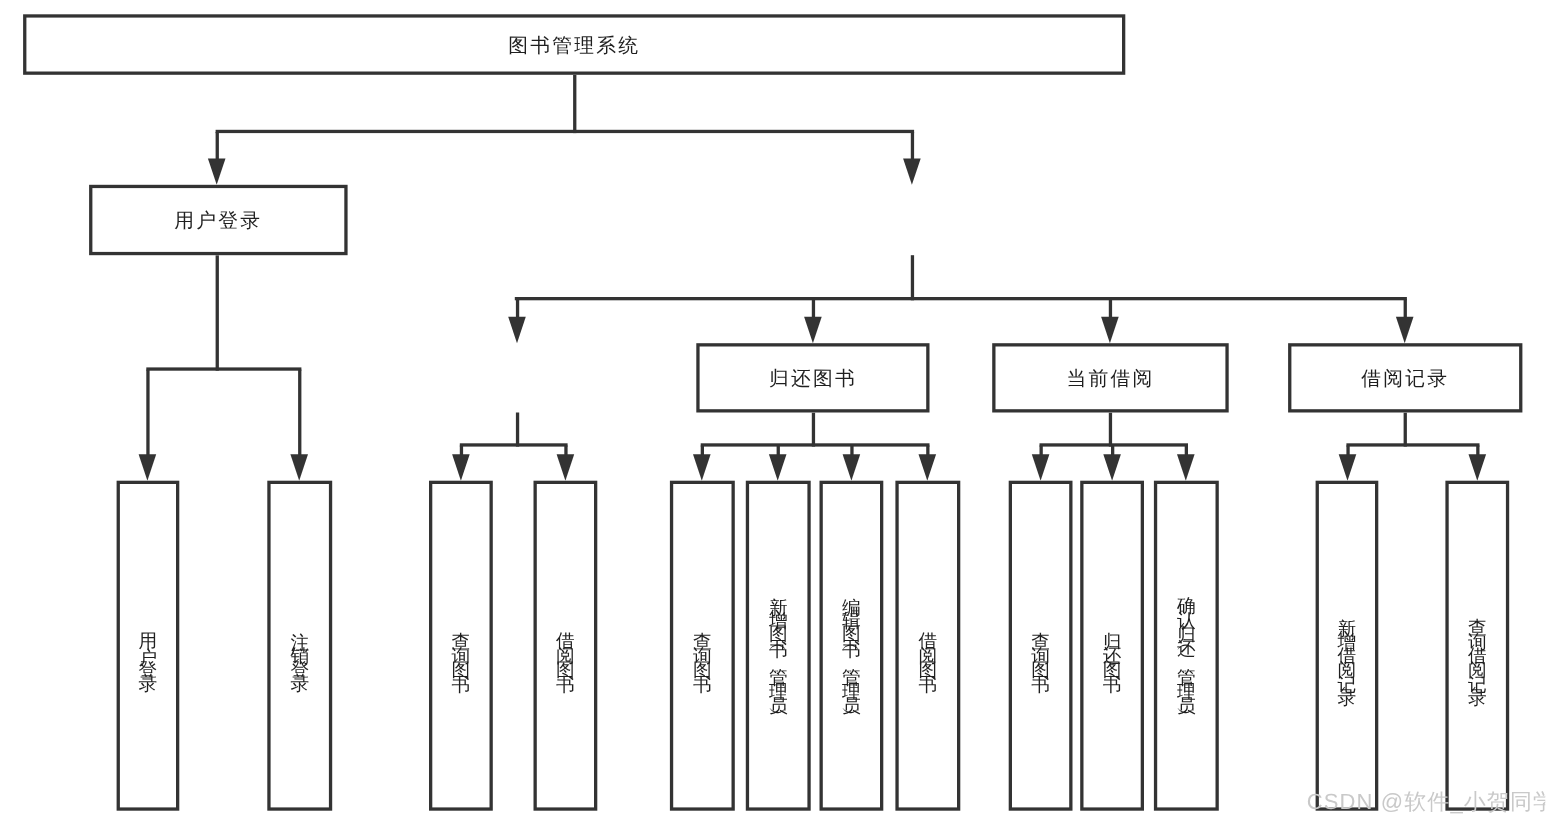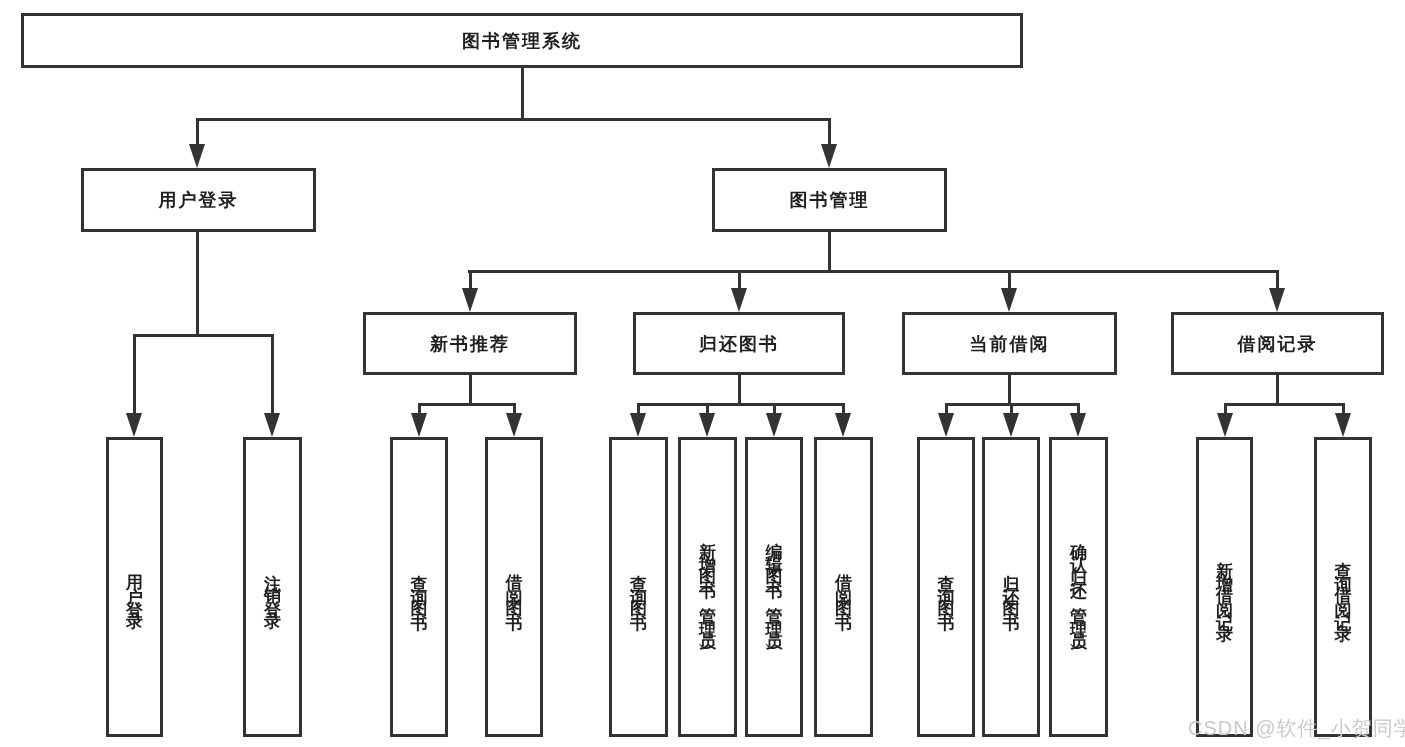--- a/index.html
+++ b/index.html
@@ -4,21 +4,20 @@
 <style>
   html,body{margin:0;padding:0;background:#ffffff;}
   body{width:1405px;height:747px;font-family:"Liberation Sans","DejaVu Sans",sans-serif;}
   .stage{position:relative;width:1405px;height:747px;background:#ffffff;overflow:hidden;}
   .box{
     position:absolute;box-sizing:border-box;
     border:3px solid #333333;background:#ffffff;
     display:flex;align-items:center;justify-content:center;
     color:#1f1f1f;font-size:18px;letter-spacing:2px;
     z-index:2;
-    font-weight:bold;
   }
   .vbox span{
     writing-mode:vertical-rl;text-orientation:mixed;
     font-size:17px;letter-spacing:13px;line-height:1;
   }
   .hl{position:absolute;height:3px;background:#333333;z-index:1;}
   .vl{position:absolute;width:3px;background:#333333;z-index:1;}
   .ah{
     position:absolute;width:0;height:0;z-index:1;
     border-left:8px solid transparent;border-right:8px solid transparent;
@@ -41,45 +40,39 @@
   <div class="vl" style="left:521px;top:68px;height:53px;"></div>
   <div class="hl" style="left:196px;top:118px;width:635px;"></div>
   <div class="vl" style="left:196px;top:120px;height:28px;"></div>
   <div class="ah" style="left:189px;top:144px;"></div>
   <div class="vl" style="left:828px;top:120px;height:28px;"></div>
   <div class="ah" style="left:821px;top:144px;"></div>
 
   <div class="box" style="left:81px;top:168px;width:235px;height:64px;">
     <span>用户登录</span>
   </div>
-  <div class="box" style="left:712px;top:168px;width:235px;height:64px;">
-    <span>图书管理</span>
-  </div>
 
   <div class="vl" style="left:196px;top:232px;height:105px;"></div>
   <div class="hl" style="left:133px;top:334px;width:141px;"></div>
   <div class="vl" style="left:133px;top:336px;height:80px;"></div>
   <div class="ah" style="left:126px;top:413px;"></div>
   <div class="vl" style="left:271px;top:336px;height:80px;"></div>
   <div class="ah" style="left:264px;top:413px;"></div>
 
   <div class="vl" style="left:828px;top:232px;height:41px;"></div>
   <div class="hl" style="left:468px;top:270px;width:811px;"></div>
   <div class="vl" style="left:469px;top:272px;height:20px;"></div>
   <div class="ah" style="left:462px;top:288px;"></div>
   <div class="vl" style="left:738px;top:272px;height:20px;"></div>
   <div class="ah" style="left:731px;top:288px;"></div>
   <div class="vl" style="left:1008px;top:272px;height:20px;"></div>
   <div class="ah" style="left:1001px;top:288px;"></div>
   <div class="vl" style="left:1276px;top:272px;height:20px;"></div>
   <div class="ah" style="left:1269px;top:288px;"></div>
 
-  <div class="box" style="left:363px;top:312px;width:214px;height:63px;">
-    <span>新书推荐</span>
-  </div>
   <div class="box" style="left:633px;top:312px;width:212px;height:63px;">
     <span>归还图书</span>
   </div>
   <div class="box" style="left:902px;top:312px;width:215px;height:63px;">
     <span>当前借阅</span>
   </div>
   <div class="box" style="left:1171px;top:312px;width:213px;height:63px;">
     <span>借阅记录</span>
   </div>
 

